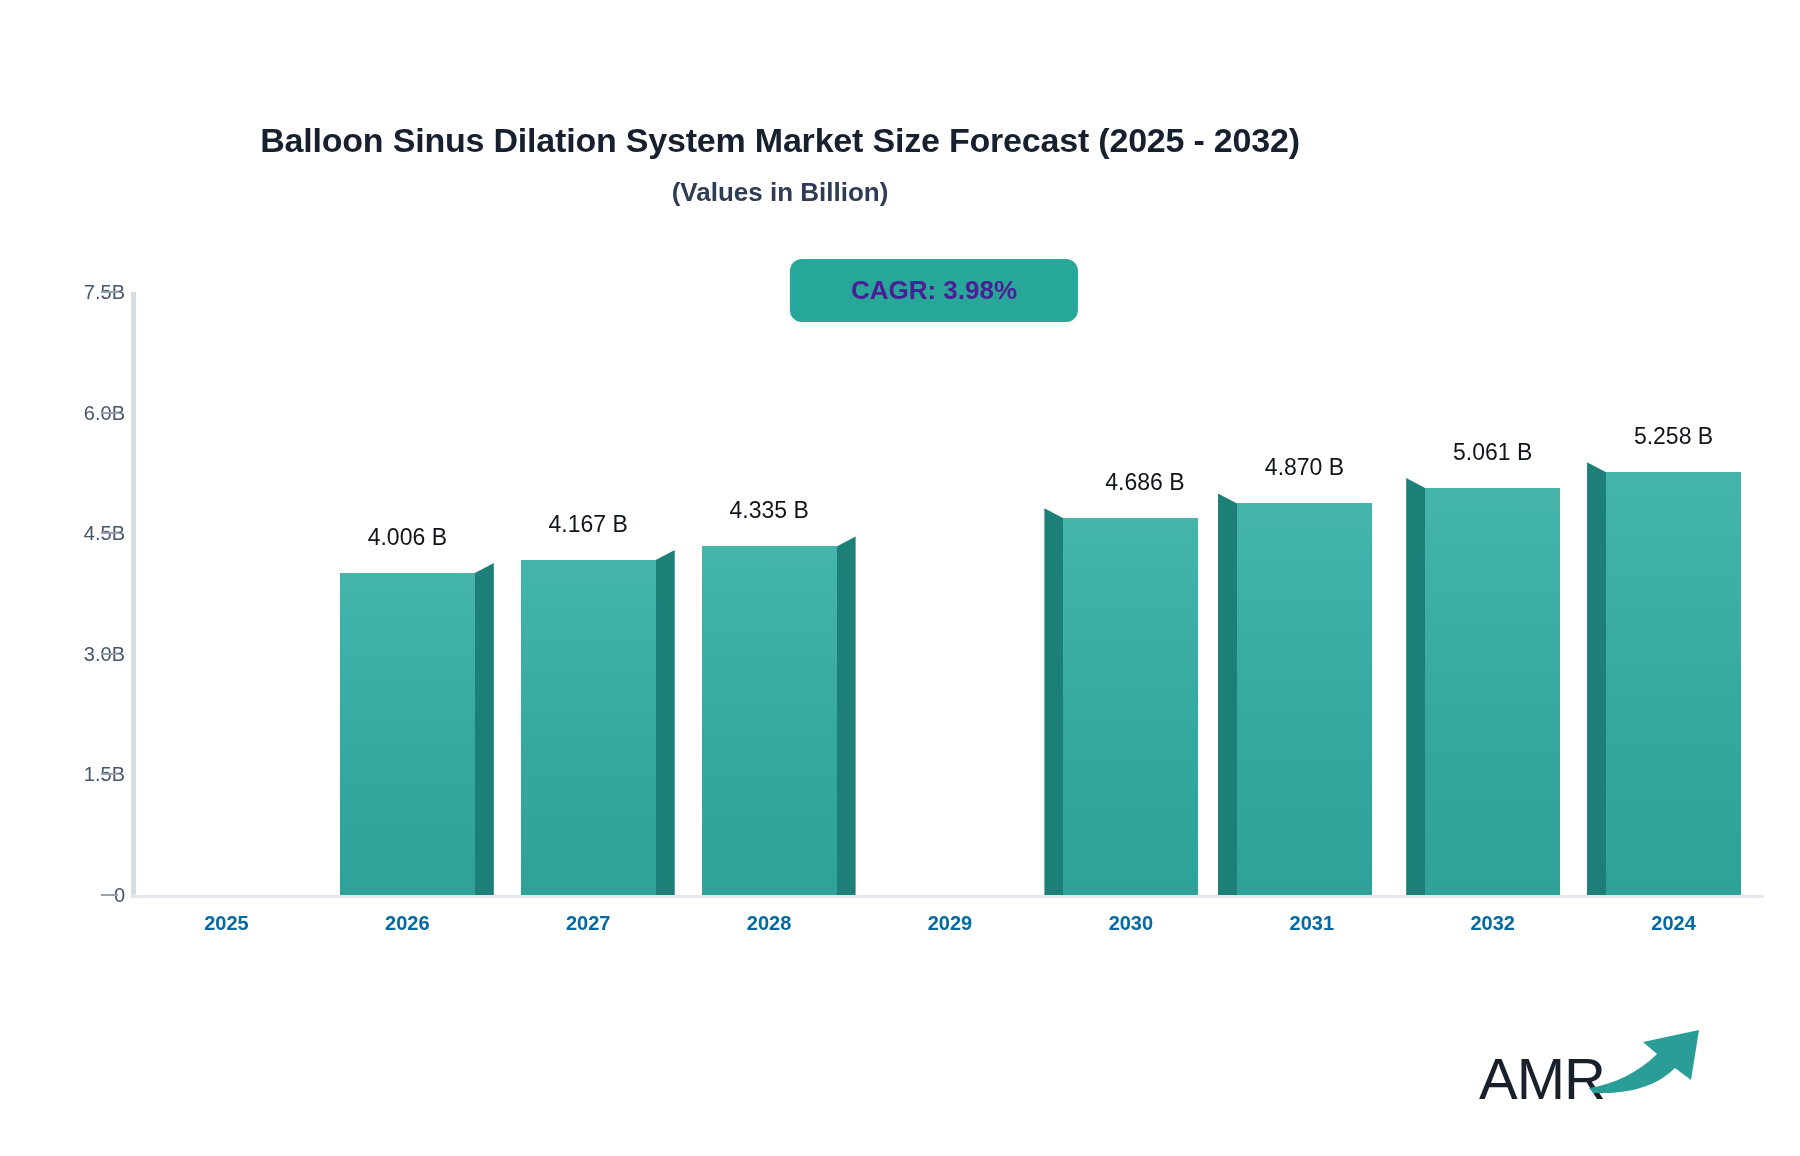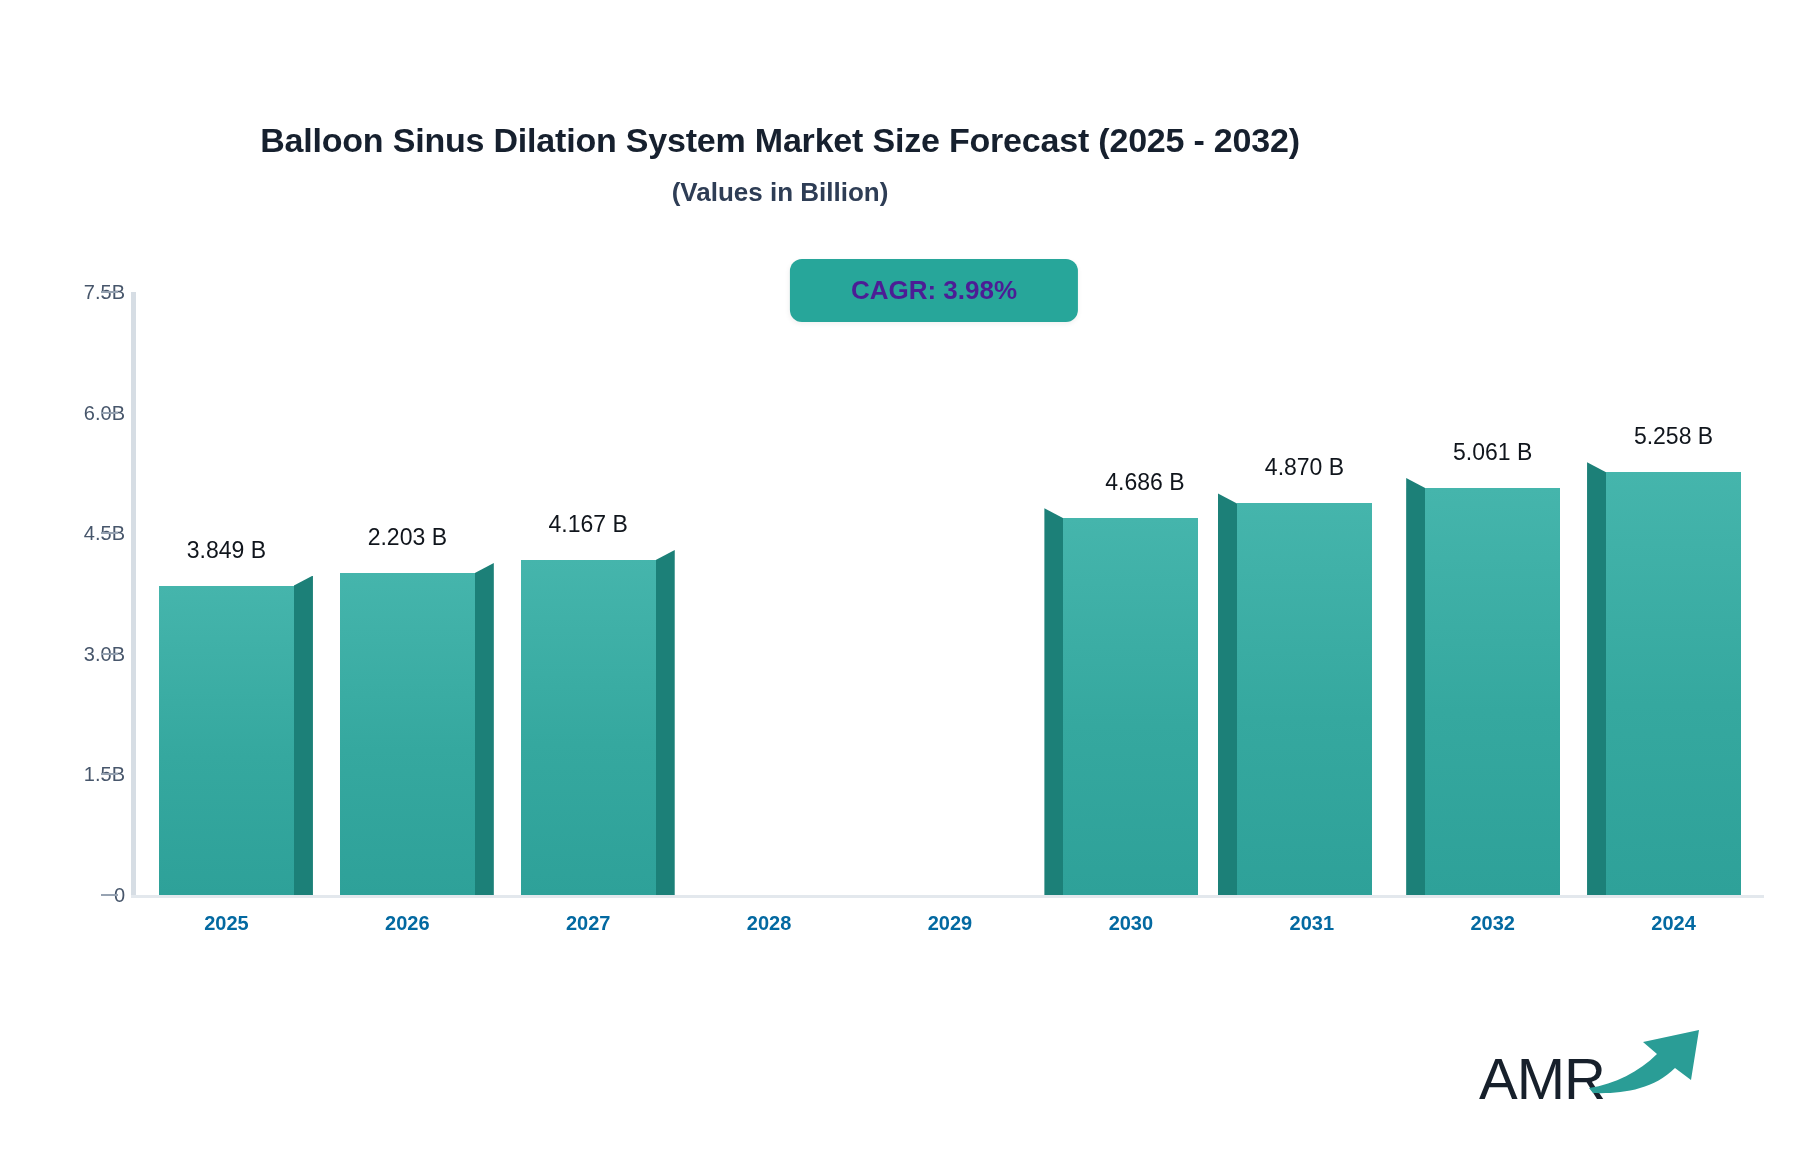--- a/index.html
+++ b/index.html
@@ -208,40 +208,40 @@
         <div class="y-tick" style="top: 653.8px;">3.0B</div>
         <div class="y-tick-dash" style="top: 653.8px;"></div>
         <div class="y-tick" style="top: 533.2px;">4.5B</div>
         <div class="y-tick-dash" style="top: 533.2px;"></div>
         <div class="y-tick" style="top: 412.6px;">6.0B</div>
         <div class="y-tick-dash" style="top: 412.6px;"></div>
         <div class="y-tick" style="top: 292px;">7.5B</div>
         <div class="y-tick-dash" style="top: 292px;"></div>
       </div>
     <div id="bars">
-        <div class="bar-slot" style="left: 22.9444px; width: 135px;">
-          <div class="bar-3d" style="height: 309.46px;">
-            <div class="bar-face"></div>
-            <div class="bar-side right" style="height: 319.46px;"></div>
-          </div>
-          <div class="bar-label" style="bottom: 331.46px;">3.849 B</div>
-        </div>
         <div class="bar-slot" style="left: 203.833px; width: 135px;">
           <div class="bar-3d" style="height: 322.082px;">
             <div class="bar-face"></div>
             <div class="bar-side right" style="height: 332.082px;"></div>
           </div>
-          <div class="bar-label" style="bottom: 344.082px;">2.203 B</div>
+          <div class="bar-label" style="bottom: 344.082px;">4.006 B</div>
         </div>
         <div class="bar-slot" style="left: 384.722px; width: 135px;">
           <div class="bar-3d" style="height: 335.027px;">
             <div class="bar-face"></div>
             <div class="bar-side right" style="height: 345.027px;"></div>
           </div>
           <div class="bar-label" style="bottom: 357.027px;">4.167 B</div>
+        </div>
+        <div class="bar-slot" style="left: 565.611px; width: 135px;">
+          <div class="bar-3d" style="height: 348.534px;">
+            <div class="bar-face"></div>
+            <div class="bar-side right" style="height: 358.534px;"></div>
+          </div>
+          <div class="bar-label" style="bottom: 370.534px;">4.335 B</div>
         </div>
         <div class="bar-slot" style="left: 927.389px; width: 135px;">
           <div class="bar-3d" style="height: 376.754px;">
             <div class="bar-face"></div>
             <div class="bar-side left" style="height: 386.754px;"></div>
           </div>
           <div class="bar-label" style="bottom: 398.754px; margin-left: 14px;">4.686 B</div>
         </div>
         <div class="bar-slot" style="left: 1101px; width: 135px;">
           <div class="bar-3d" style="height: 391.548px;">

